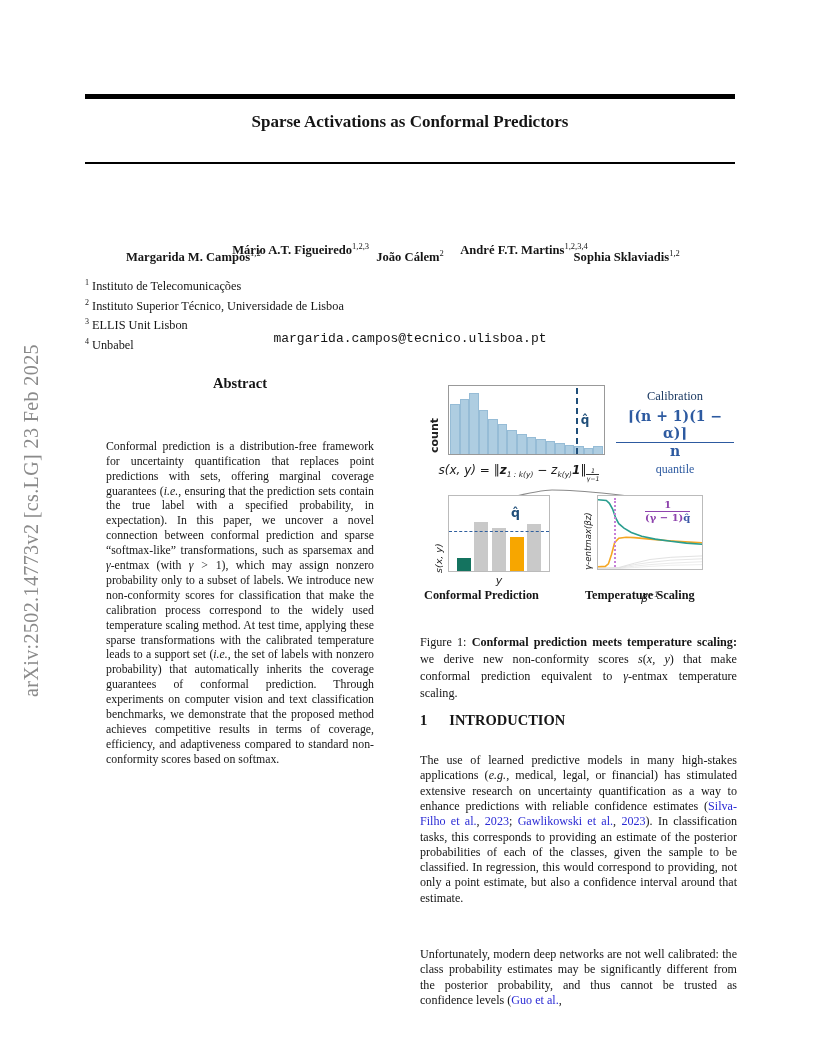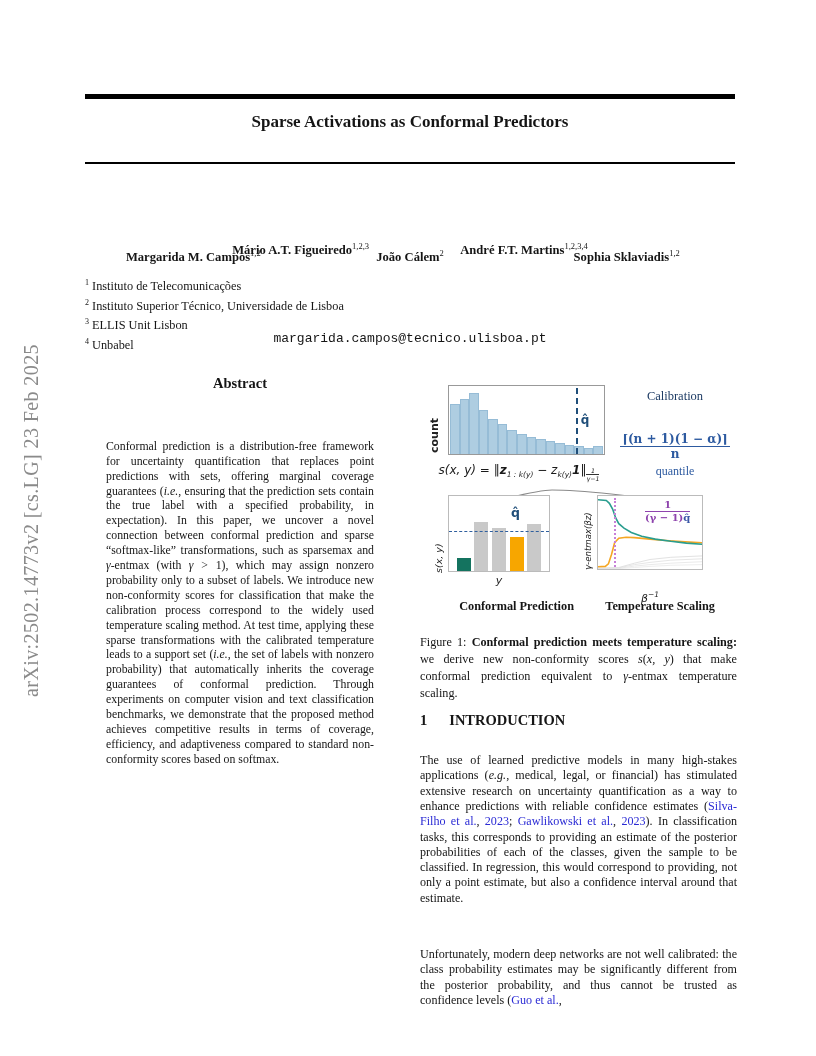--- a/index.html
+++ b/index.html
@@ -48,22 +48,22 @@
                font-size:11px;font-weight:600;color:#222;}
   .hist-panel{position:absolute;left:28px;top:10px;width:157px;height:70px;border:1px solid #999;
               box-sizing:border-box;display:flex;align-items:flex-end;padding:0 1px;background:#fff;}
   .hbar{flex:1 1 0;border-style:solid;border-width:1px 1px 0 1px;}
   .hist-vline{position:absolute;top:2px;bottom:0;border-left:2px dashed var(--navy,#1f4e79);}
   .hist-qhat{position:absolute;left:85%;top:40%;font-family:"DejaVu Sans",sans-serif;
              font-weight:bold;font-size:12px;color:var(--navy,#1f4e79);}
 
   .calib{position:absolute;left:196px;top:14px;width:118px;text-align:center;}
   .calib-title{font-size:12.5px;font-weight:normal;color:var(--navy-dark,#1c3a63);}
-  .calib-frac{margin-top:28px;display:inline-block;font-family:"DejaVu Serif",serif;
-              font-weight:bold;color:var(--calib-blue,#2d5aa0);font-size:12px;line-height:1.2;}
+  .calib-frac{margin-top:4px;display:inline-block;font-family:"DejaVu Serif",serif;
+              font-weight:bold;color:var(--calib-blue,#2d5aa0);font-size:14px;line-height:1.2;}
   .calib-num{display:block;border-bottom:1.2px solid var(--calib-blue,#2d5aa0);padding:0 2px;}
   .calib-den{display:block;}
   .calib-label{margin-top:2px;font-size:12px;color:var(--calib-blue,#2d5aa0);}
 
   .score-formula{position:absolute;left:0;top:88px;width:198px;text-align:center;
                  font-family:"DejaVu Sans",sans-serif;font-style:italic;font-size:12px;
                  color:#1a1a1a;white-space:nowrap;}
   .score-formula .bold{font-weight:bold;}
   .score-formula sub{font-size:7.5px;}
   .sub-frac{display:inline-block;vertical-align:-7px;font-size:6.3px;line-height:1.15;
@@ -82,21 +82,21 @@
               justify-content:space-evenly;padding:0 4px;}
   .pbar{width:14px;}
   .bars-hline{position:absolute;left:0;right:0;border-top:1.6px dashed var(--hline-blue,#2f5f9e);}
   .bars-qhat{position:absolute;left:62%;top:12%;font-family:"DejaVu Sans",sans-serif;
              font-weight:bold;font-size:12.5px;color:var(--navy,#1f4e79);}
   .xlab{position:absolute;text-align:center;font-family:"DejaVu Sans",sans-serif;
         font-style:italic;font-size:11px;color:#222;}
   .xlab1{left:28px;top:199px;width:102px;}
   .xlab2{left:177px;top:215px;width:106px;}
   .xlab2 sup{font-size:7.5px;}
-  .pcap{position:absolute;top:224px;text-align:right;font-size:12.3px;font-weight:600;}
+  .pcap{position:absolute;top:213px;text-align:left;font-size:12.3px;font-weight:600;}
   .pcap1{left:4px;width:150px;}
   .pcap2{left:165px;width:130px;}
   .panel-lines{left:177px;top:120px;width:106px;height:75px;}
   .lines-vline{position:absolute;top:2px;bottom:2px;border-left:2px dotted var(--purple-line,#c77fd8);}
   .lines-annot{position:absolute;left:36%;top:3px;width:62%;text-align:center;
                font-family:"DejaVu Serif",serif;font-weight:bold;color:var(--purple,#8e44ad);
                font-size:10px;line-height:1.2;}
   .annot-num{display:block;width:70%;margin:0 auto;border-bottom:1.1px solid var(--purple,#8e44ad);}
   .annot-den{display:block;text-align:center;}
   .annot-q{color:var(--annot-q,#3a57a7);}

